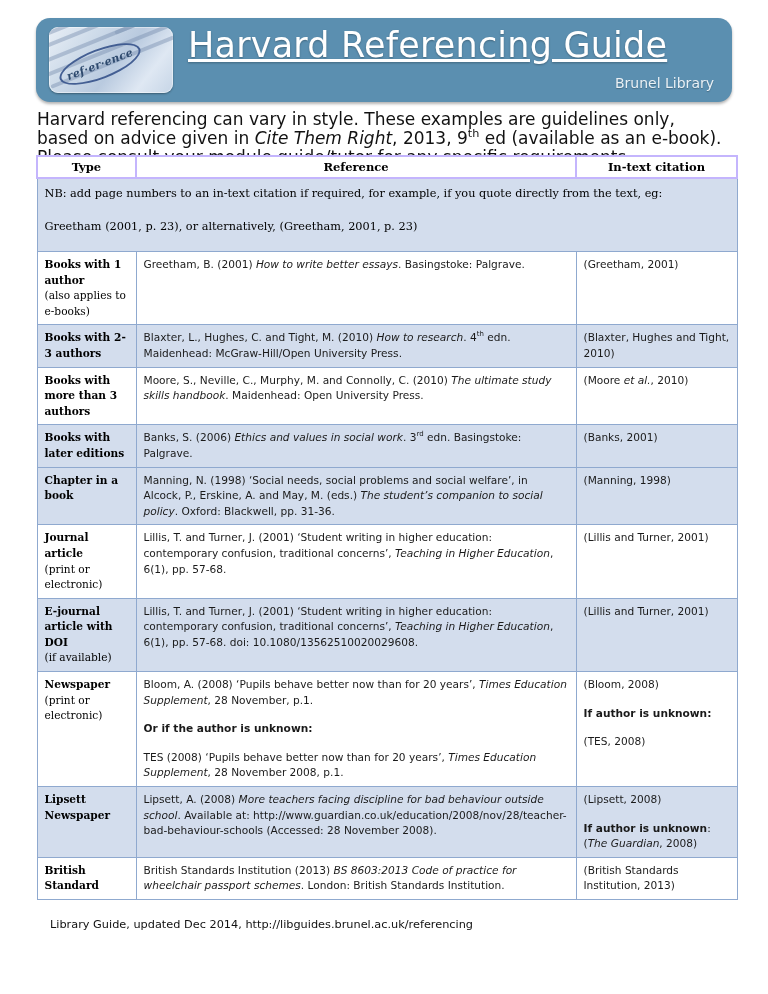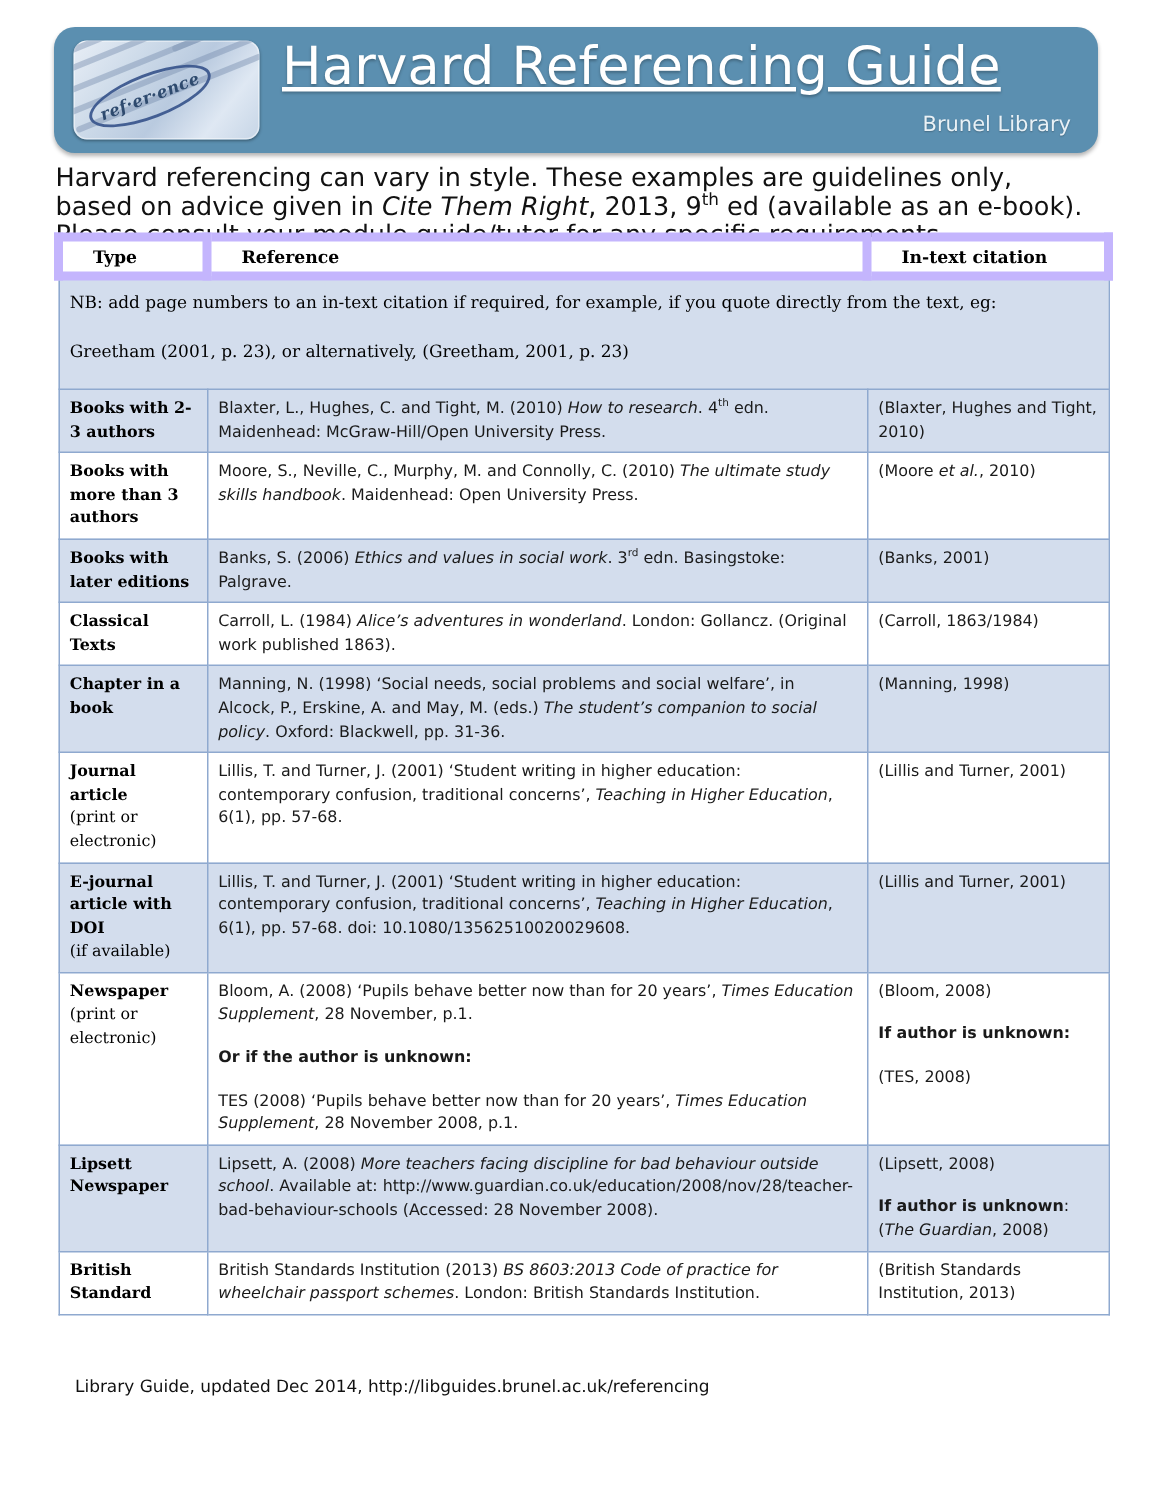--- a/index.html
+++ b/index.html
@@ -113,25 +113,26 @@
     vertical-align: top;
     padding: 5px 7px 5px 7px;
   }
   col.c1 { width: 99px; }
   col.c2 { width: 440px; }
   col.c3 { width: 161px; }
 
   
   .hdr td {
     background: #ffffff;
+    text-align: center;
     font-family: "DejaVu Serif", serif;
     font-weight: bold;
     font-size: 11.5px;
     padding: 3px 20px;
-    border: 6px solid #c4b5fd;
+    border: 2px solid #c4b5fd;
   }
 
   
   .nb td {
     background: #d3dded;
     font-family: "DejaVu Serif", serif;
     font-weight: normal;
     font-size: 11.3px;
     line-height: 20px;
     padding: 5px 7px 14px 7px;
@@ -211,39 +212,39 @@
           <td>Type</td>
           <td>Reference</td>
           <td>In-text citation</td>
         </tr>
         <tr class="nb">
           <td colspan="3">
             <p>NB: add page numbers to an in-text citation if required, for example, if you quote directly from the text, eg:</p>
             <p class="gap">Greetham (2001, p. 23), or alternatively, (Greetham, 2001, p. 23)</p>
           </td>
         </tr>
+        <tr class="r white">
+          <td class="type"><span>Books with 1 author</span><br><span class="light">(also applies to e-books)</span></td>
+          <td class="ref"><span>Greetham, B. (2001) </span><i>How to write better essays</i><span>. Basingstoke: Palgrave.</span></td>
+          <td class="cite"><span>(Greetham, 2001)</span></td>
+        </tr>
         <tr class="r blue">
           <td class="type"><span>Books with 2-3 authors</span></td>
           <td class="ref"><span>Blaxter, L., Hughes, C. and Tight, M. (2010) </span><i>How to research</i><span>. 4</span><sup>th</sup><span> edn. Maidenhead: McGraw-Hill/Open University Press.</span></td>
           <td class="cite"><span>(Blaxter, Hughes and Tight, 2010)</span></td>
         </tr>
         <tr class="r white">
           <td class="type"><span>Books with more than 3 authors</span></td>
           <td class="ref"><span>Moore, S., Neville, C., Murphy, M. and Connolly, C. (2010) </span><i>The ultimate study skills handbook</i><span>.  Maidenhead: Open University Press.</span></td>
           <td class="cite"><span>(Moore </span><i>et al.</i><span>, 2010)</span></td>
         </tr>
         <tr class="r blue">
           <td class="type"><span>Books with later editions</span></td>
           <td class="ref"><span>Banks, S. (2006) </span><i>Ethics and values in social work</i><span>. 3</span><sup>rd</sup><span> edn.  Basingstoke: Palgrave.</span></td>
           <td class="cite"><span>(Banks, 2001)</span></td>
-        </tr>
-        <tr class="r white">
-          <td class="type"><span>Classical Texts</span></td>
-          <td class="ref"><span>Carroll, L. (1984) </span><i>Alice’s adventures in wonderland</i><span>.  London: Gollancz. (Original work published 1863).</span></td>
-          <td class="cite"><span>(Carroll, 1863/1984)</span></td>
         </tr>
         <tr class="r blue">
           <td class="type"><span>Chapter in a book</span></td>
           <td class="ref"><span>Manning, N. (1998) ‘Social needs, social problems and social welfare’, in Alcock, P., Erskine, A. and May, M. (eds.) </span><i>The student’s companion to social policy</i><span>.  Oxford: Blackwell, pp. 31-36.</span></td>
           <td class="cite"><span>(Manning, 1998)</span></td>
         </tr>
         <tr class="r white">
           <td class="type"><span>Journal article</span><br><span class="light">(print or electronic)</span></td>
           <td class="ref"><span>Lillis, T. and Turner, J. (2001) ‘Student writing in higher education:  contemporary confusion, traditional concerns’, </span><i>Teaching in Higher Education</i><span>, 6(1), pp. 57-68.</span></td>
           <td class="cite"><span>(Lillis and Turner, 2001)</span></td>

